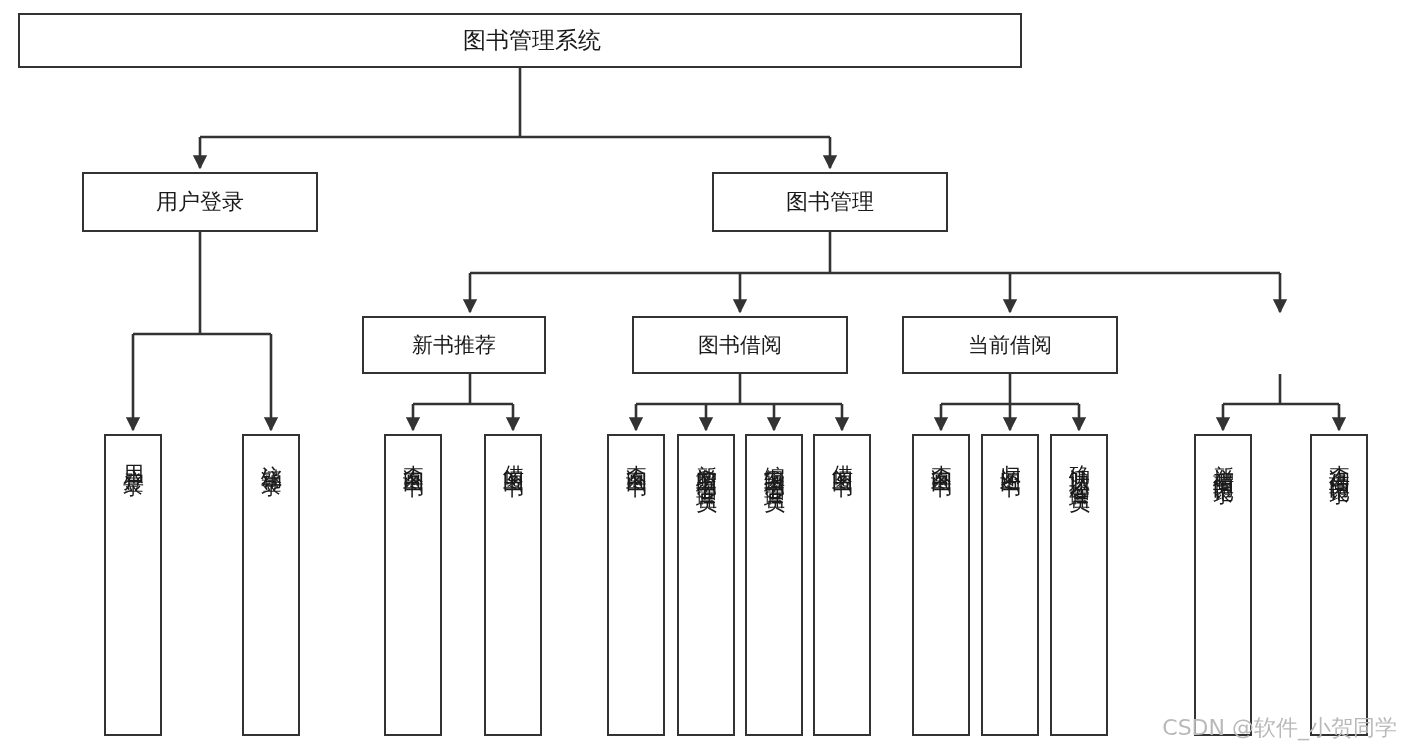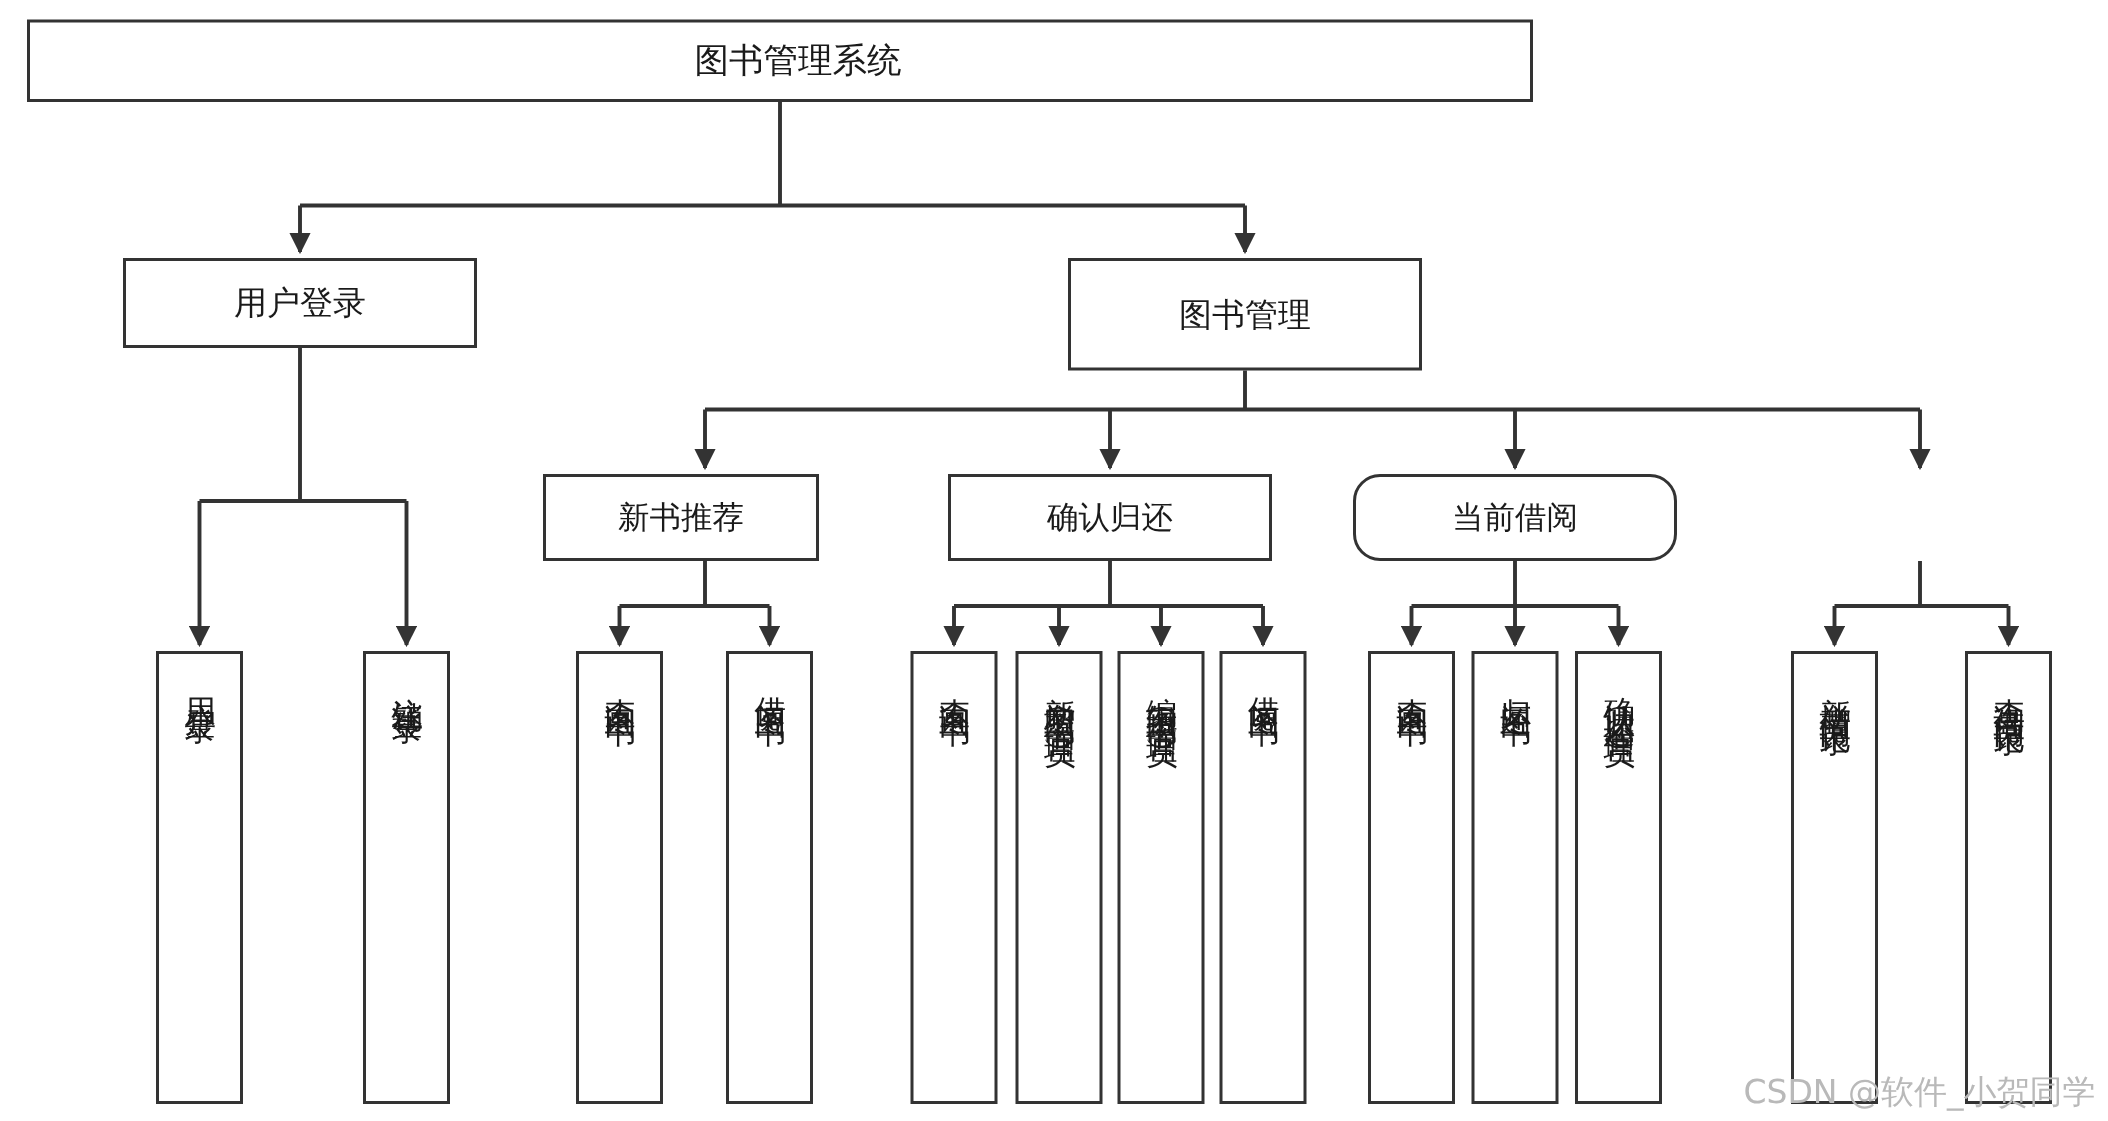--- a/index.html
+++ b/index.html
@@ -127,31 +127,31 @@
     </g>
   </svg>
 
   <div class="node level-root" style="left:18px; top:13px; width:1004px; height:55px;">
     <span>图书管理系统</span>
   </div>
 
   <div class="node level-1" style="left:82px; top:172px; width:236px; height:60px;">
     <span>用户登录</span>
   </div>
-  <div class="node level-1" style="left:712px; top:172px; width:236px; height:75px;">
+  <div class="node level-1" style="left:712px; top:172px; width:236px; height:60px;">
     <span>图书管理</span>
   </div>
 
   <div class="node level-2" style="left:362px; top:316px; width:184px; height:58px;">
     <span>新书推荐</span>
   </div>
   <div class="node level-2" style="left:632px; top:316px; width:216px; height:58px;">
-    <span>确认归还</span>
+    <span>图书借阅</span>
   </div>
-  <div class="node level-2" style="left:902px; top:316px; width:216px; height:58px;border-radius:18px;">
+  <div class="node level-2" style="left:902px; top:316px; width:216px; height:58px;">
     <span>当前借阅</span>
   </div>
 
   <div class="node leaf" style="left:104px; top:434px; width:58px; height:302px;">
     <span class="vtext">用户登录</span>
   </div>
   <div class="node leaf" style="left:242px; top:434px; width:58px; height:302px;">
     <span class="vtext">注销登录</span>
   </div>
 

